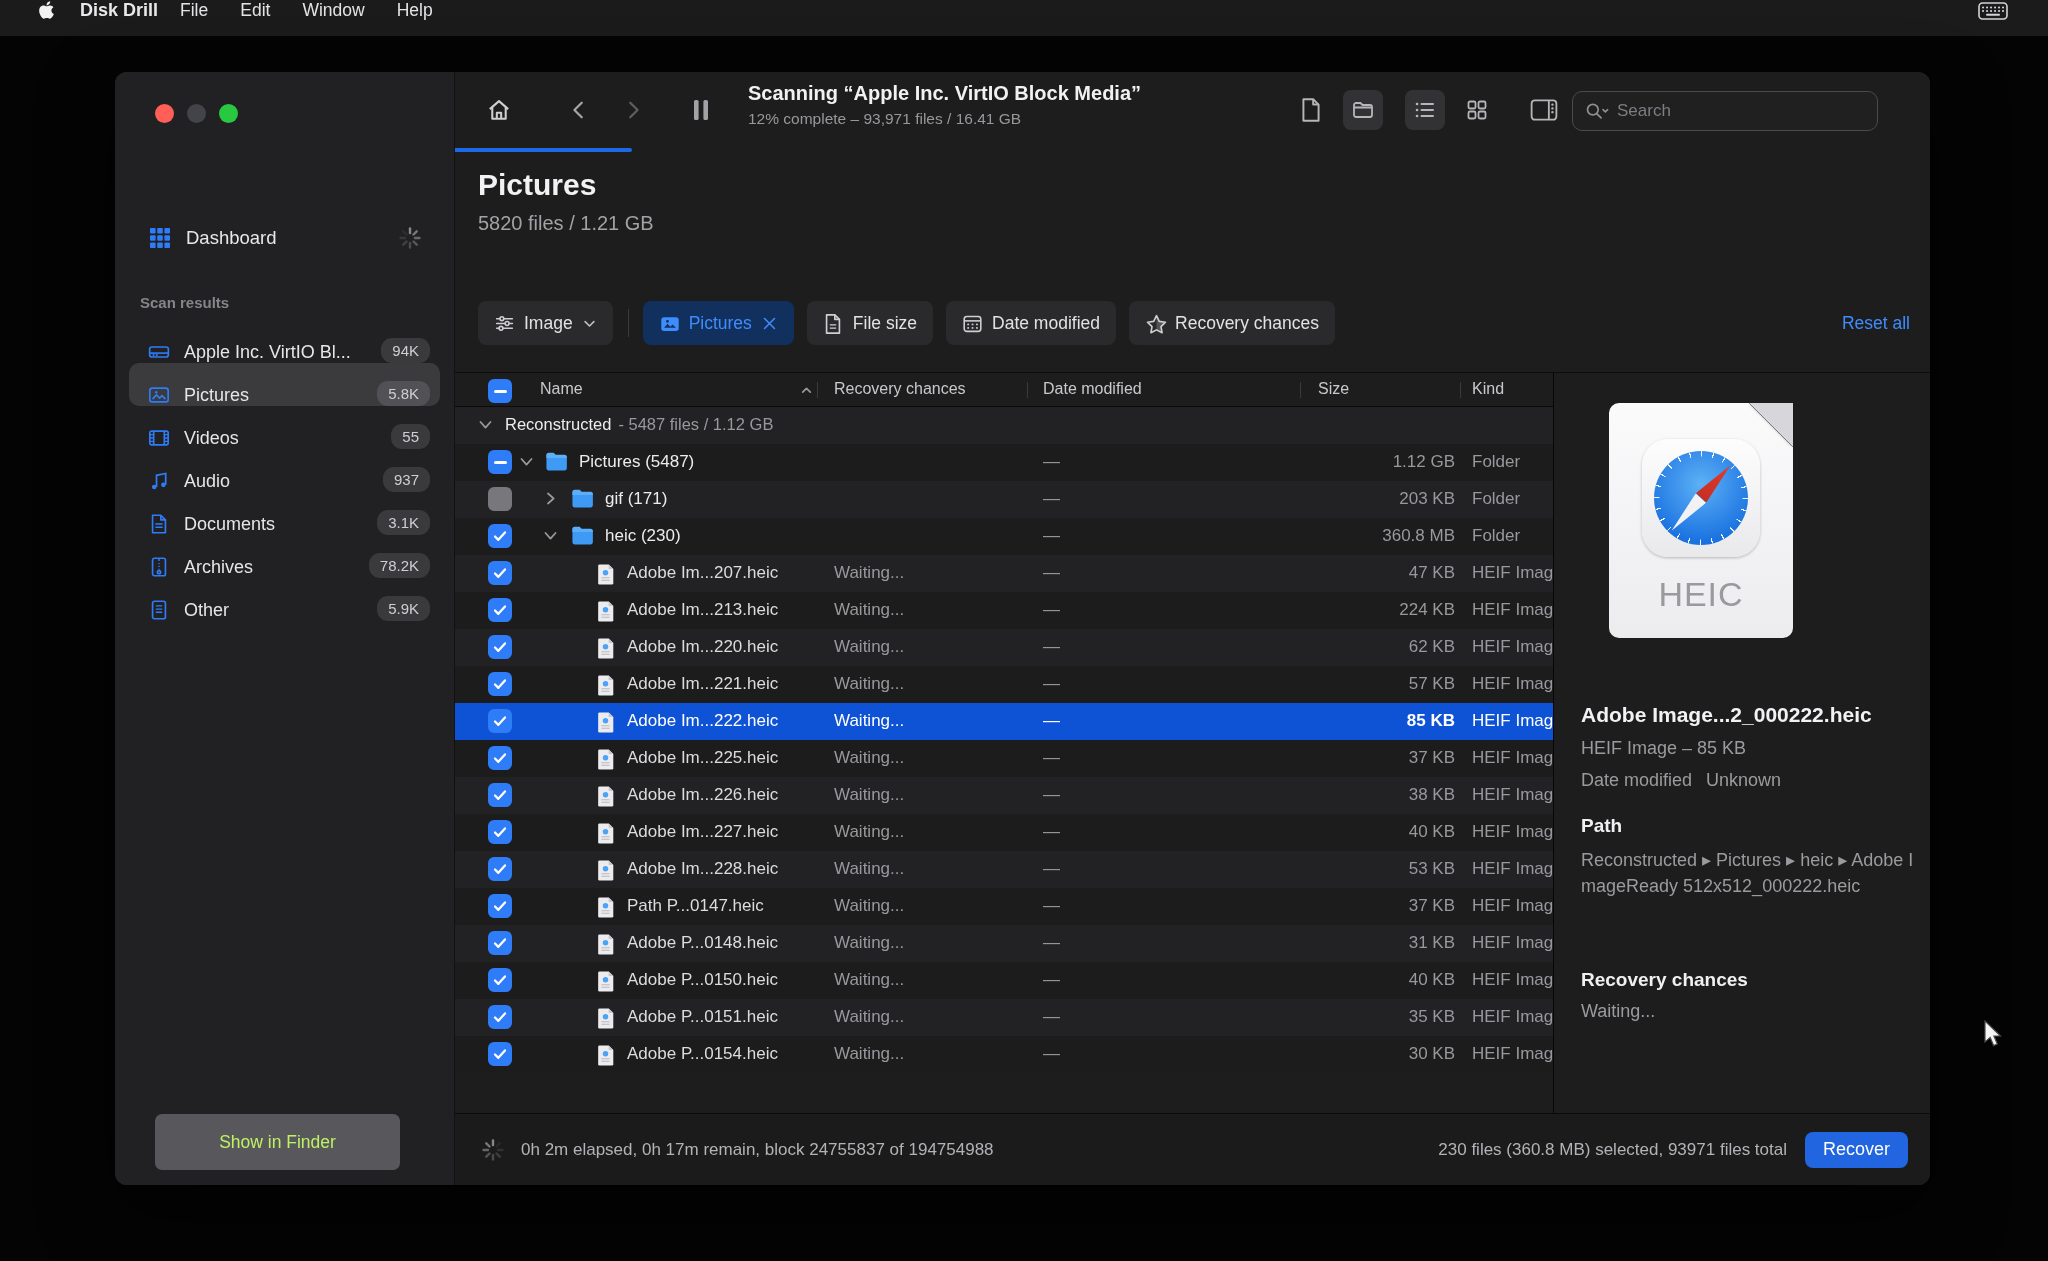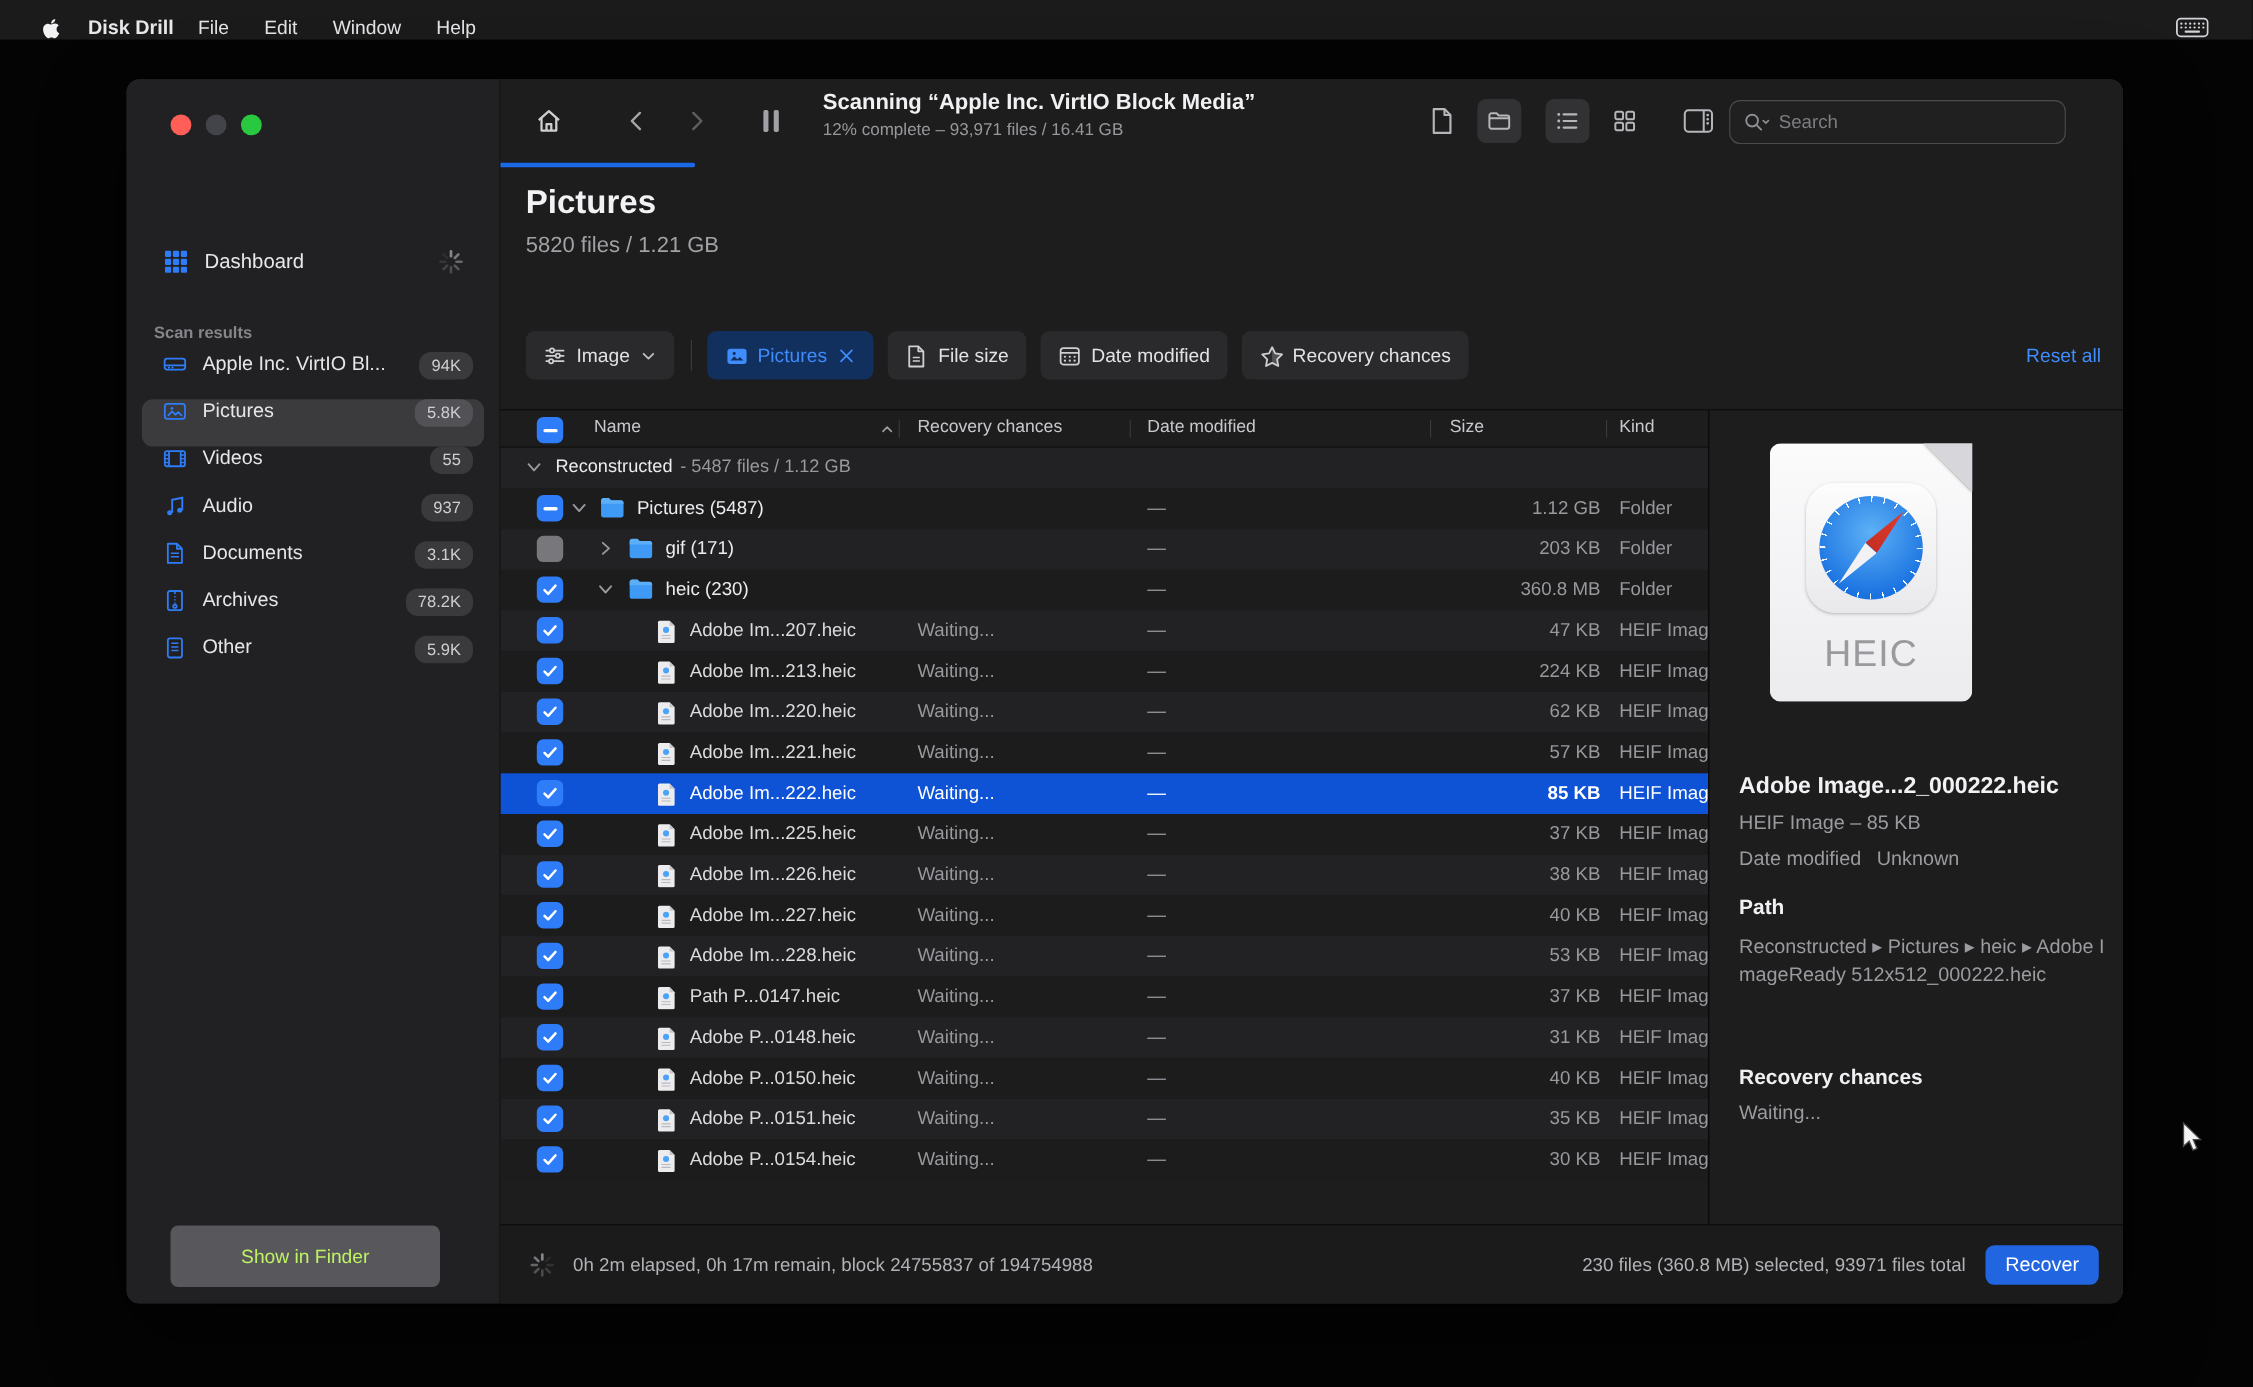--- a/index.html
+++ b/index.html
@@ -18,21 +18,21 @@
     --txt2:#9b9b9f;
     --txt3:#7d7d82;
     --badge:#3a3a3d;
   }
   *{margin:0;padding:0;box-sizing:border-box;font-family:"Liberation Sans","DejaVu Sans",sans-serif;}
   html,body{width:2048px;height:1261px;overflow:hidden;background:var(--desktop);}
   .stage{position:relative;width:2048px;height:1261px;}
 
   
   .menubar{position:absolute;left:0;top:0;width:2048px;height:36px;background:var(--menubar);
-    display:flex;align-items:flex-end;color:var(--txt);}
+    display:flex;align-items:flex-start;color:var(--txt);}
   .menubar .apple{margin-left:36px;width:20px;height:20px;display:flex;align-items:center;justify-content:center;color:#f2f2f4;}
   .menubar .appname{font-weight:bold;font-size:18px;margin-left:18px;padding:0 6px;}
   .menubar .mitem{font-size:17.5px;padding:0 16px;color:#e3e3e6;}
   .menubar .spacer{flex:1;}
   .menubar .kbd{margin-right:40px;color:#d4d4d8;}
 
   
   .window{position:absolute;left:115px;top:72px;width:1815px;height:1113px;background:var(--win);
     border-radius:12px;overflow:hidden;display:flex;
     box-shadow:0 28px 70px rgba(0,0,0,.65), 0 0 0 1px rgba(255,255,255,.09) inset;}
@@ -44,21 +44,21 @@
   .tl.red{background:#ff5f57;}
   .tl.yellow{background:#43434a;}
   .tl.green{background:#28c840;}
   .dash-row{position:absolute;left:14px;right:14px;top:144px;height:44px;display:flex;align-items:center;border-radius:10px;}
   .dash-row .icn{width:24px;height:24px;margin-left:19px;color:var(--blue);}
   .dash-row .lbl{color:var(--txt);font-size:18.5px;margin-left:14px;}
   .dash-row .spin{margin-left:auto;margin-right:18px;color:#8e8e93;}
   .scanres{position:absolute;left:25px;top:158px;font-size:15px;font-weight:bold;color:#85858a;}
   .side-list{position:absolute;left:14px;right:14px;top:180px;}
   .scanres{top:158px;}
-  .side-item{height:43px;display:flex;align-items:flex-start;border-radius:10px;position:relative;}
+  .side-item{height:43px;display:flex;align-items:flex-end;border-radius:10px;position:relative;}
   .side-item.selected{background:#3b3b3e;}
   .side-item .icn{width:22px;height:22px;margin-left:19px;color:var(--blue);flex:0 0 22px;}
   .side-item .lbl{color:#e6e6e9;font-size:18px;margin-left:14px;white-space:nowrap;overflow:hidden;max-width:180px;}
   .side-item .badge{margin-left:auto;margin-right:10px;background:var(--badge);color:#cfcfd3;
     font-size:15px;padding:4px 11px;border-radius:11px;}
   .side-item.selected .badge{background:#515156;}
   .finder-btn{position:absolute;left:40px;bottom:15px;width:245px;height:56px;background:#57575c;border:none;
     border-radius:7px;color:#bef264;font-size:17.5px;}
 
   

